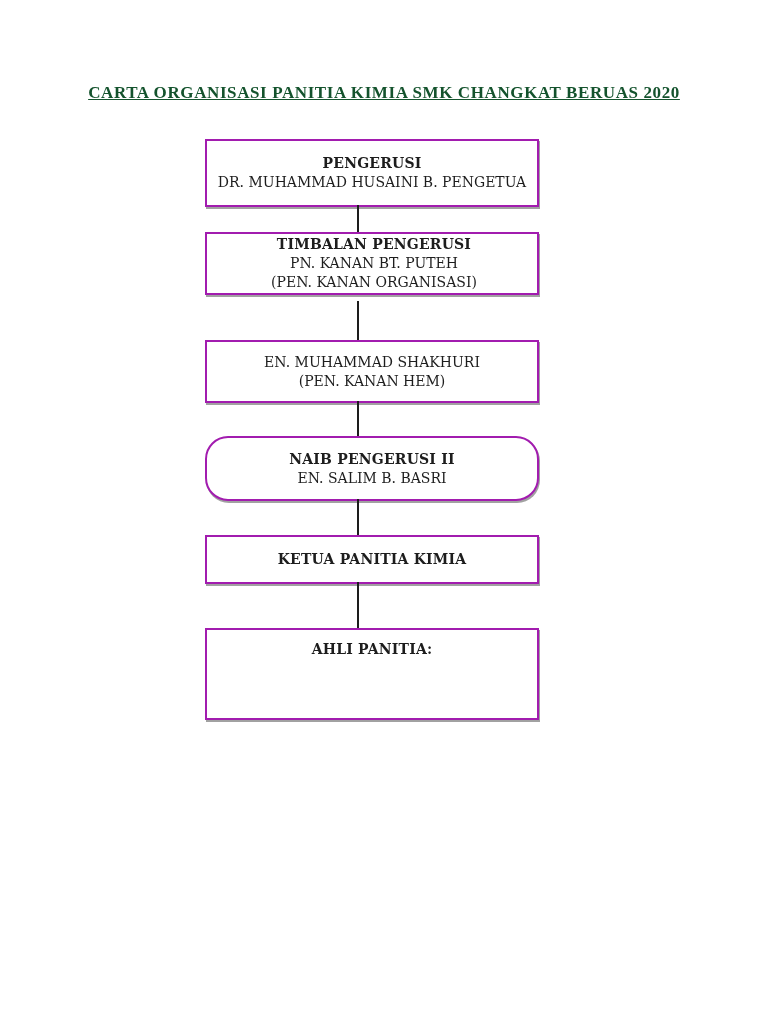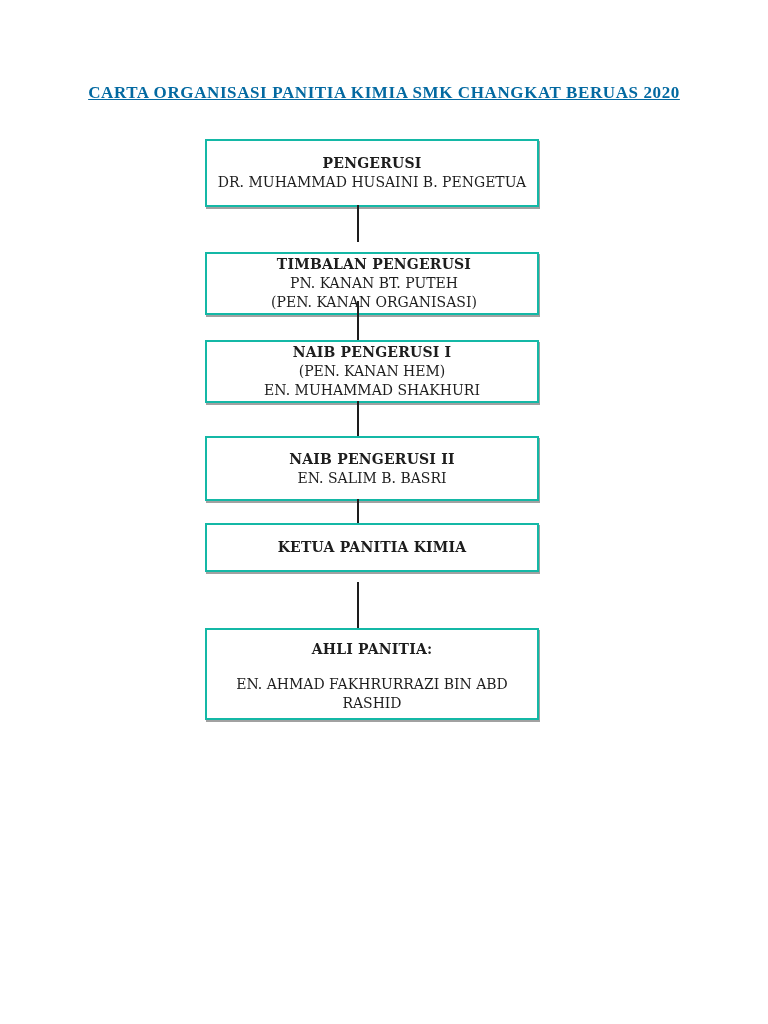--- a/index.html
+++ b/index.html
@@ -20,62 +20,63 @@
     position: absolute;
     top: 83px;
     left: 0;
     width: 100%;
     text-align: center;
     font-family: "Liberation Serif", serif;
     font-weight: bold;
     font-size: 17px;
     letter-spacing: 0.6px;
     text-decoration: underline;
-    color: #0369a1;
+    color: #14532d;
     white-space: nowrap;
   }
   .org-box {
     position: absolute;
     left: 205px;
     width: 334px;
     box-sizing: border-box;
     background: #ffffff;
-    border: 2px solid #14b8a6;
+    border: 2px solid #a21caf;
     box-shadow: 1px 2px 0 rgba(110,110,110,0.65);
     display: flex;
     flex-direction: column;
     justify-content: center;
     text-align: center;
     font-size: 14px;
     line-height: 19px;
     padding: 2px 8px;
   }
   .org-box .role {
     font-weight: bold;
     letter-spacing: 0.2px;
   }
   .org-box.members {
     justify-content: flex-start;
     padding-top: 10px;
+    gap: 14px;
   }
   .org-box.members .role {
     margin-bottom: 16px;
   }
   .connector {
     position: absolute;
     left: 357px;
     width: 2px;
     background: #1d1d1d;
   }
   
   .b1 { top: 139px; height: 68px; }
-  .b2 { top: 252px; height: 63px; padding-left: 12px; }
+  .b2 { top: 232px; height: 63px; padding-left: 12px; }
   .b3 { top: 340px; height: 63px; }
-  .b4 { top: 436px; height: 65px; }
-  .b5 { top: 523px; height: 49px; }
+  .b4 { top: 436px; height: 65px; border-radius: 23px; }
+  .b5 { top: 535px; height: 49px; }
   .b6 { top: 628px; height: 92px; }
   .c1 { top: 205px; height: 37px; }
   .c2 { top: 301px; height: 41px; }
   .c3 { top: 401px; height: 37px; }
   .c4 { top: 499px; height: 38px; }
   .c5 { top: 582px; height: 48px; }
 </style>
 </head>
 <body>
 
@@ -92,38 +93,36 @@
 
   <div class="org-box b2">
     <div class="role">TIMBALAN PENGERUSI</div>
     <div class="line">PN. KANAN BT. PUTEH</div>
     <div class="line">(PEN. KANAN ORGANISASI)</div>
   </div>
 
   <div class="connector c2"></div>
 
   <div class="org-box b3">
-    <div class="role">NAIB PENGERUSI I</div>
+    <div class="line">EN. MUHAMMAD SHAKHURI</div>
     <div class="line">(PEN. KANAN HEM)</div>
-    <div class="line">EN. MUHAMMAD SHAKHURI</div>
   </div>
 
   <div class="connector c3"></div>
 
   <div class="org-box b4">
     <div class="role">NAIB PENGERUSI II</div>
     <div class="line">EN. SALIM B. BASRI</div>
   </div>
 
   <div class="connector c4"></div>
 
   <div class="org-box b5">
     <div class="role">KETUA PANITIA KIMIA</div>
   </div>
 
   <div class="connector c5"></div>
 
   <div class="org-box members b6">
     <div class="role">AHLI PANITIA:</div>
-    <div class="line">EN. AHMAD FAKHRURRAZI BIN ABD RASHID</div>
   </div>
 
 </div>
 
 </body></html>

